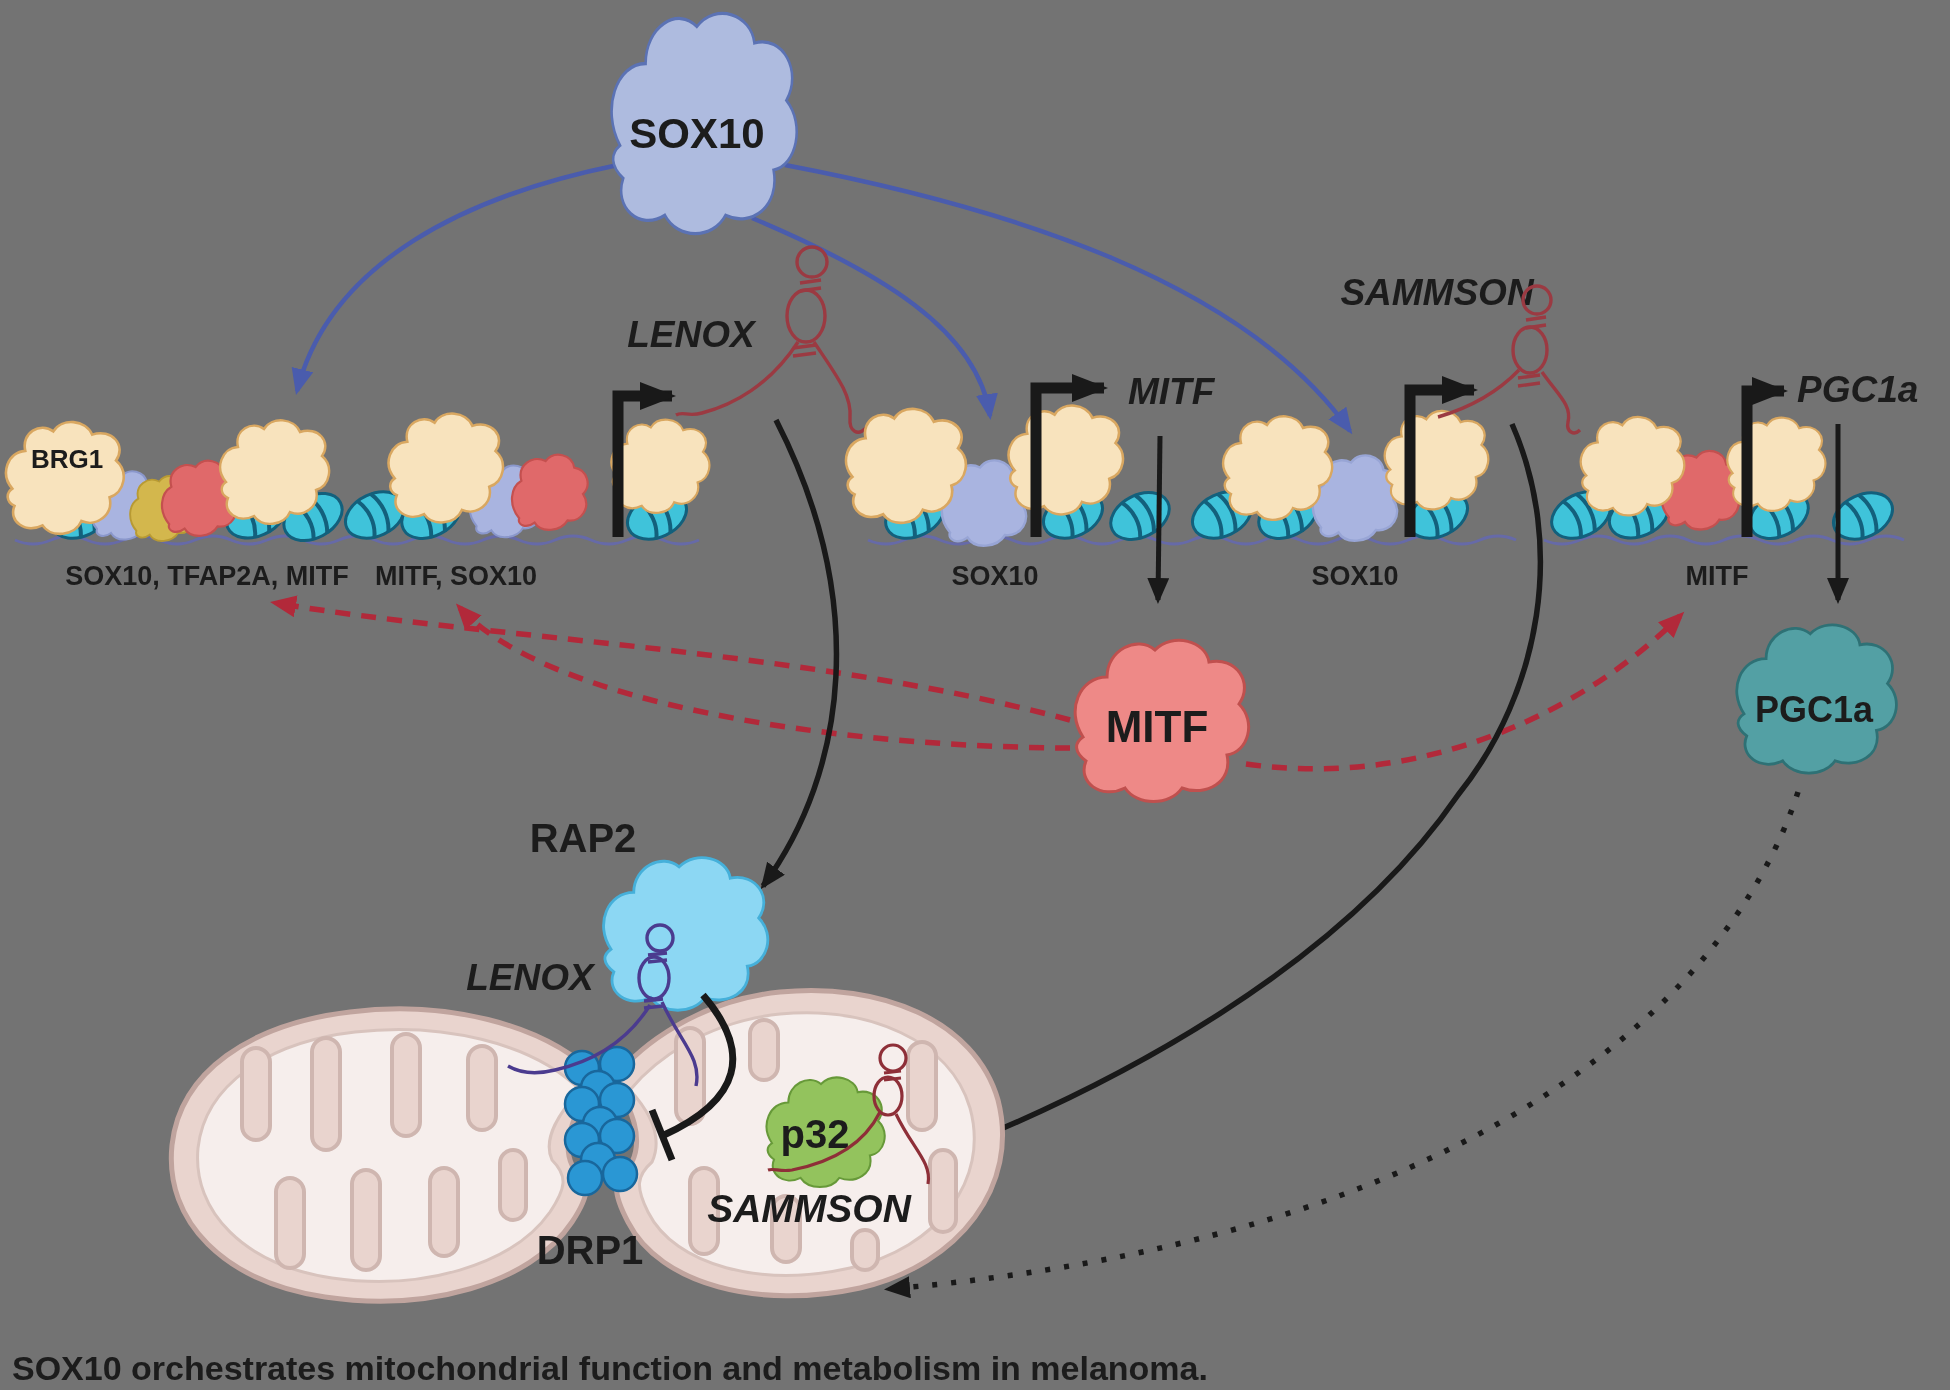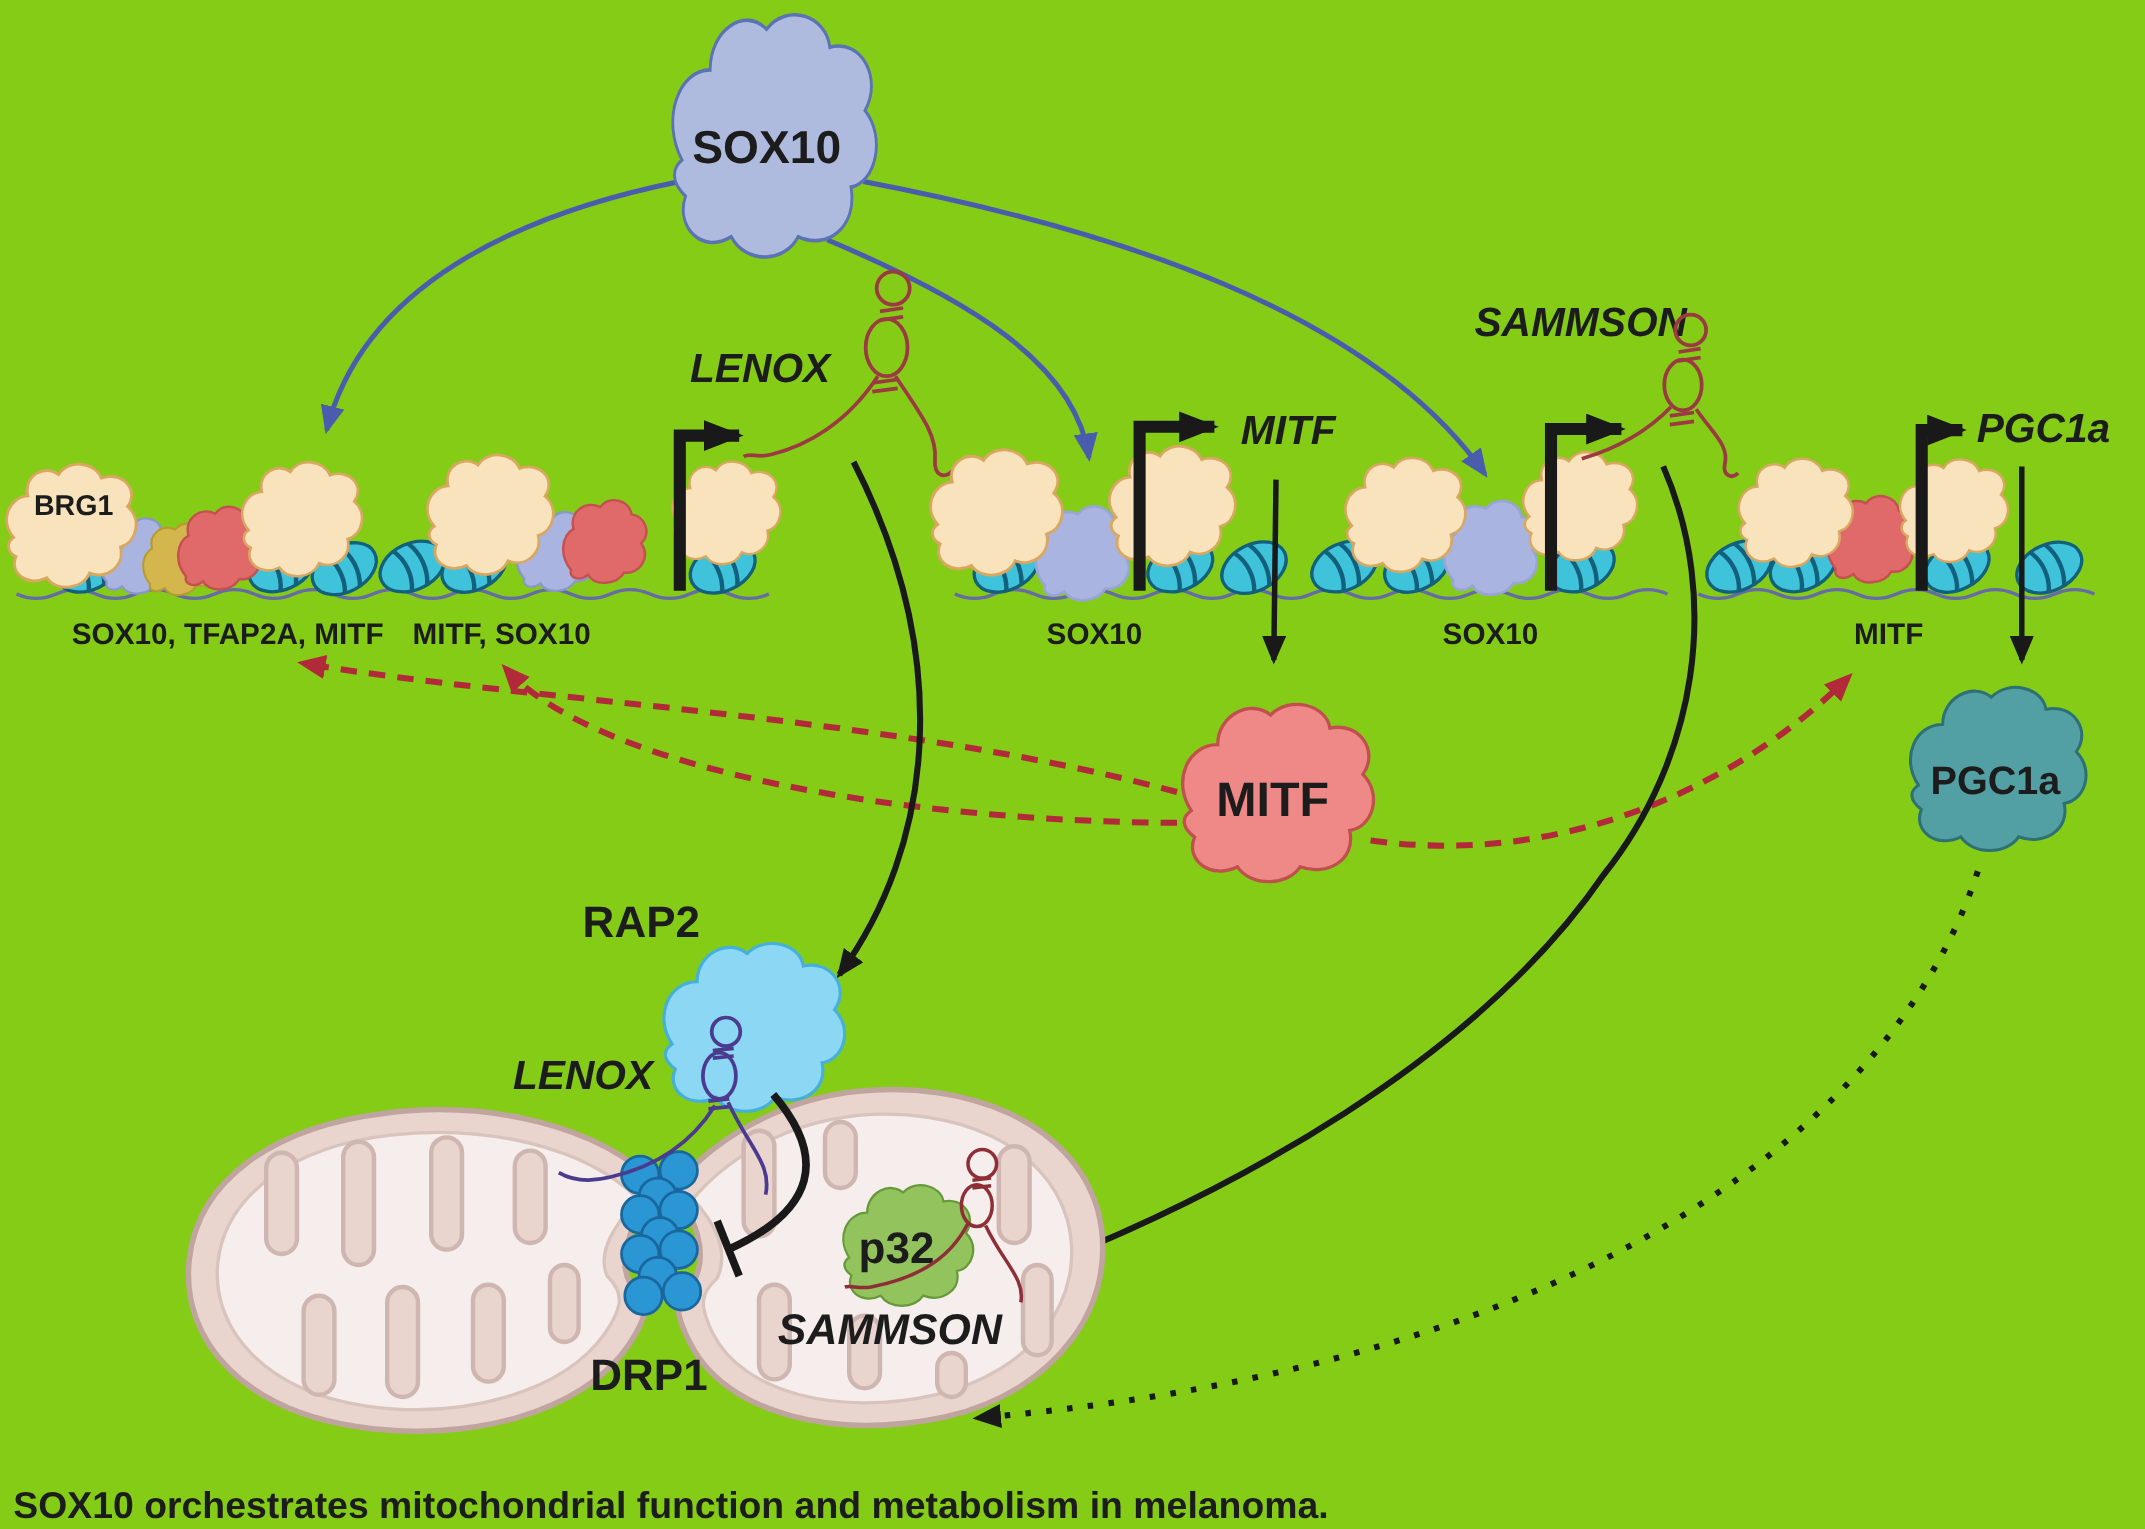--- a/index.html
+++ b/index.html
@@ -1,16 +1,16 @@
 <!DOCTYPE html>
 <html><head>
 <meta charset="utf-8">
 <style>
   html,body{margin:0;padding:0;background:#ffffff;}
-  .stage{width:1950px;height:1390px;position:relative;background:#84cc16;overflow:hidden;}
+  .stage{width:1950px;height:1390px;position:relative;background:#737373;overflow:hidden;}
   svg{display:block;font-family:"Liberation Sans", sans-serif;}
   text{fill:#1c1c1c;}
   .gene-label{font-style:italic;font-weight:bold;}
   .locus-label{font-weight:bold;}
   .protein-label{font-weight:bold;}
   .caption{font-weight:bold;}
 </style>
 </head>
 <body>
 

